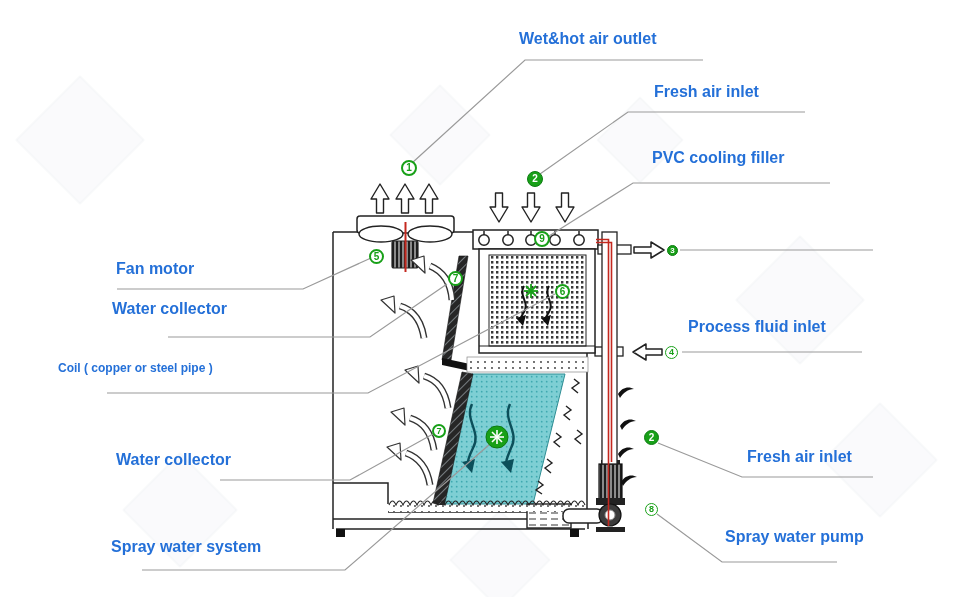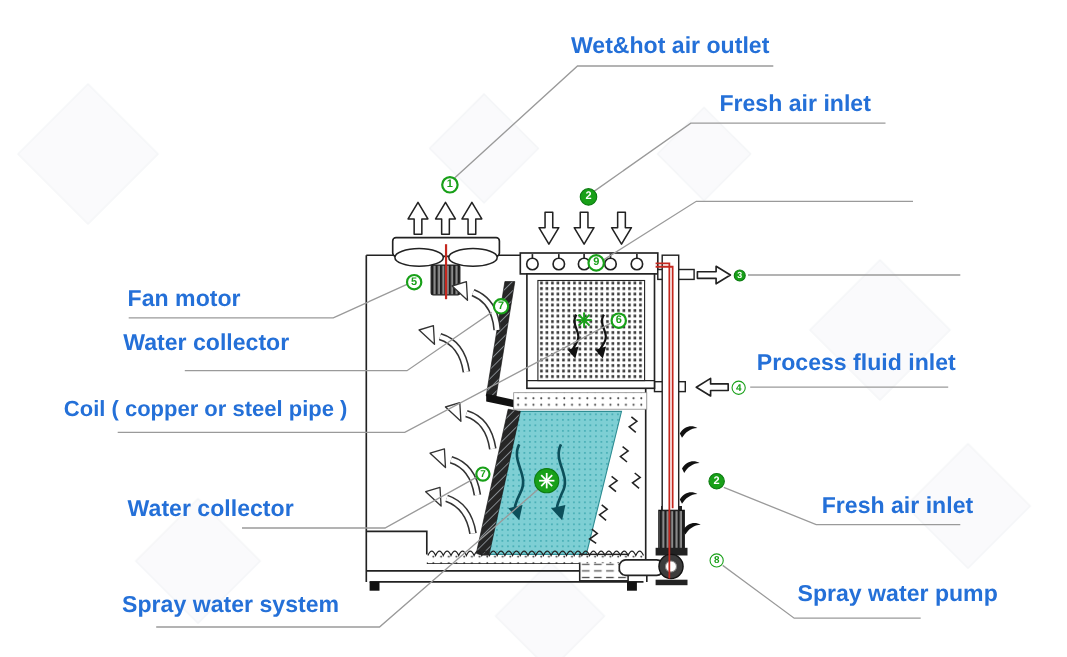--- a/index.html
+++ b/index.html
@@ -1,21 +1,21 @@
 <!DOCTYPE html>
 <html><head>
 <meta charset="utf-8">
 <style>
   html,body{margin:0;padding:0;background:#ffffff;}
   #stage{position:relative;width:970px;height:597px;background:#ffffff;overflow:hidden;
          font-family:"Liberation Sans",sans-serif;}
   #structure{position:absolute;left:0;top:0;}
-  .lbl{position:absolute;font-weight:bold;font-size:21px;color:#2470d8;white-space:nowrap;
+  .lbl{position:absolute;font-weight:bold;font-size:16px;color:#2470d8;white-space:nowrap;
        font-family:"Liberation Sans",sans-serif;}
-  .lbl.small{font-size:20px;}
+  .lbl.small{font-size:12px;}
   .badge{position:absolute;border-radius:50%;display:flex;align-items:center;justify-content:center;
          font-weight:bold;box-sizing:border-box;line-height:1;}
   .badge.ring{background:#ffffff;border:2px solid #18a018;color:#18a018;}
   .badge.fill{background:#18a018;border:1px solid #0d7c12;color:#ffffff;}
 </style>
 </head>
 <body>
 
 <div id="stage">
 
@@ -248,20 +248,21 @@
   <div class="badge ring" style="left:665px;top:346px;width:13px;height:13px;font-size:9px;border-width:1.5px;">4</div>
   <div class="badge ring" style="left:369px;top:249px;width:15px;height:15px;font-size:10px;">5</div>
   <div class="badge ring" style="left:448px;top:271px;width:15px;height:15px;font-size:10px;">7</div>
   <div class="badge ring" style="left:555px;top:284px;width:15px;height:15px;font-size:10px;">6</div>
   <div class="badge ring" style="left:432px;top:424px;width:14px;height:14px;font-size:9px;">7</div>
   <div class="badge fill" style="left:644px;top:430px;width:15px;height:15px;font-size:10px;">2</div>
   <div class="badge ring" style="left:645px;top:503px;width:13px;height:13px;font-size:9px;border-width:1.5px;">8</div>
 
   <div class="lbl" style="left:519px;top:30px;">Wet&amp;hot air outlet</div>
   <div class="lbl" style="left:654px;top:83px;">Fresh air inlet</div>
+  <div class="lbl" style="left:652px;top:149px;">PVC cooling filler</div>
   <div class="lbl" style="left:688px;top:318px;text-align:right;">Process fluid inlet</div>
   <div class="lbl" style="left:747px;top:448px;">Fresh air inlet</div>
   <div class="lbl" style="left:116px;top:260px;">Fan motor</div>
   <div class="lbl" style="left:725px;top:528px;">Spray water pump</div>
   <div class="lbl" style="left:112px;top:300px;">Water collector</div>
   <div class="lbl small" style="left:58px;top:361px;">Coil ( copper or steel pipe )</div>
   <div class="lbl" style="left:116px;top:451px;">Water collector</div>
   <div class="lbl" style="left:111px;top:538px;">Spray water system</div>
 
 </div>

